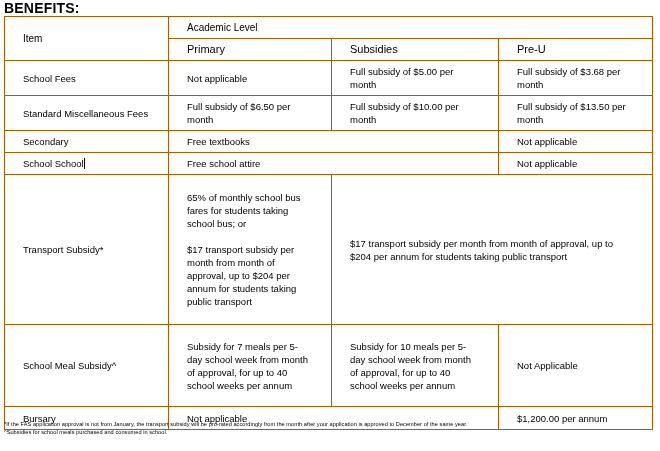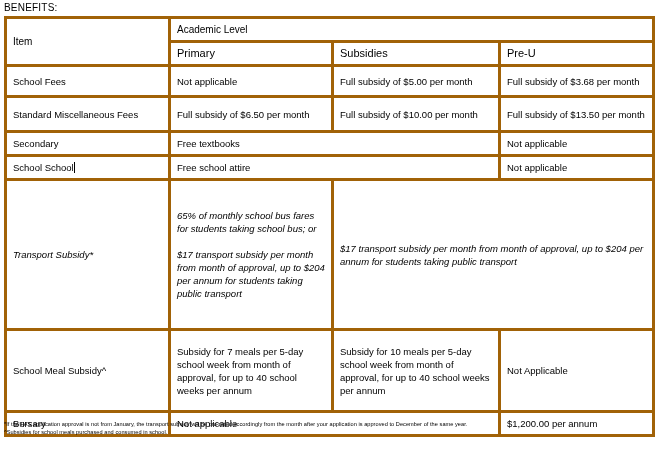--- a/index.html
+++ b/index.html
@@ -20,41 +20,41 @@
     position: relative;
     width: 660px;
     height: 451px;
     box-sizing: border-box;
   }
 
   .doc-heading {
     position: absolute;
     left: 4px;
     top: 1px;
-    font-size: 10px;
-    font-weight: normal;
+    font-size: 14px;
+    font-weight: bold;
     letter-spacing: 0.2px;
     line-height: 14px;
   }
 
   .benefits-table {
     position: absolute;
     left: 4px;
     top: 16px;
     width: 648px;
     border-collapse: collapse;
     table-layout: fixed;
     font-size: 9.5px;
     line-height: 13px;
   }
 
   .benefits-table td,
   .benefits-table th {
-    border: 3px solid #a16207;
-    padding: 4px 6px;
+    border: 1px solid #a16207;
+    padding: 4px 18px;
     vertical-align: middle;
     font-weight: normal;
     text-align: left;
     box-sizing: border-box;
   }
 
   .col-item      { width: 164px; }
   .col-primary   { width: 163px; }
   .col-secondary { width: 167px; }
   .col-preu      { width: 154px; }
@@ -75,21 +75,21 @@
     font-weight: bold;
     font-size: 11px;
     height: 21px;
   }
 
   .cell-center { text-align: center; margin-top: 12px; }
 
   .row-fee    td { height: 31px; }
   .row-misc   td { height: 35px; }
   .row-short  td { height: 22px; }
-  .row-tall   td { height: 150px; vertical-align: middle; font-style: italic; }
+  .row-tall   td { height: 150px; vertical-align: middle; }
   .row-meal   td { height: 82px; }
   .row-bursary td { height: 23px; }
 
   .cell-wrap {
     white-space: pre-line;
     display: block;
   }
 
   .caret {
     display: inline-block;

